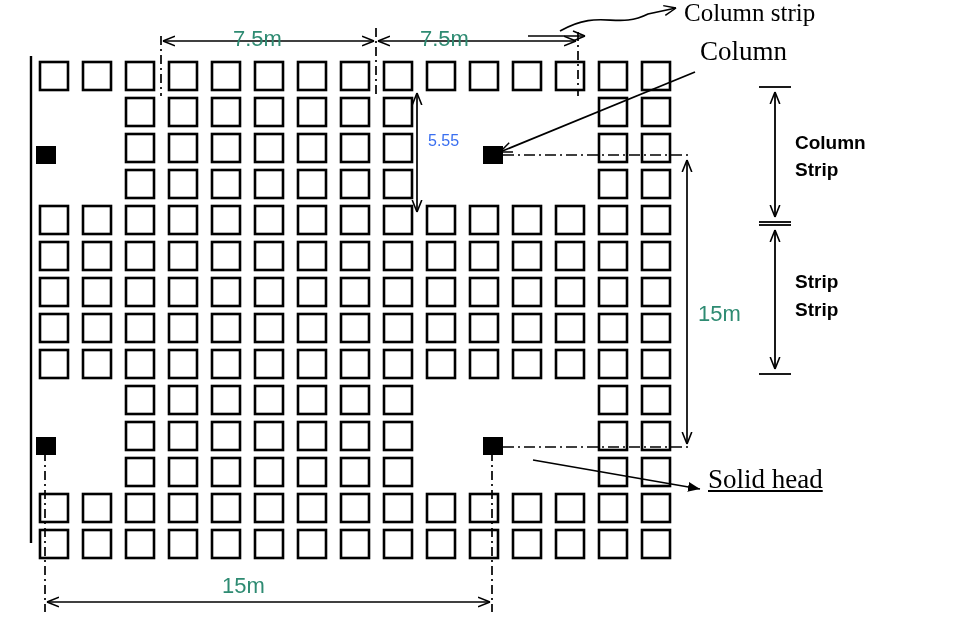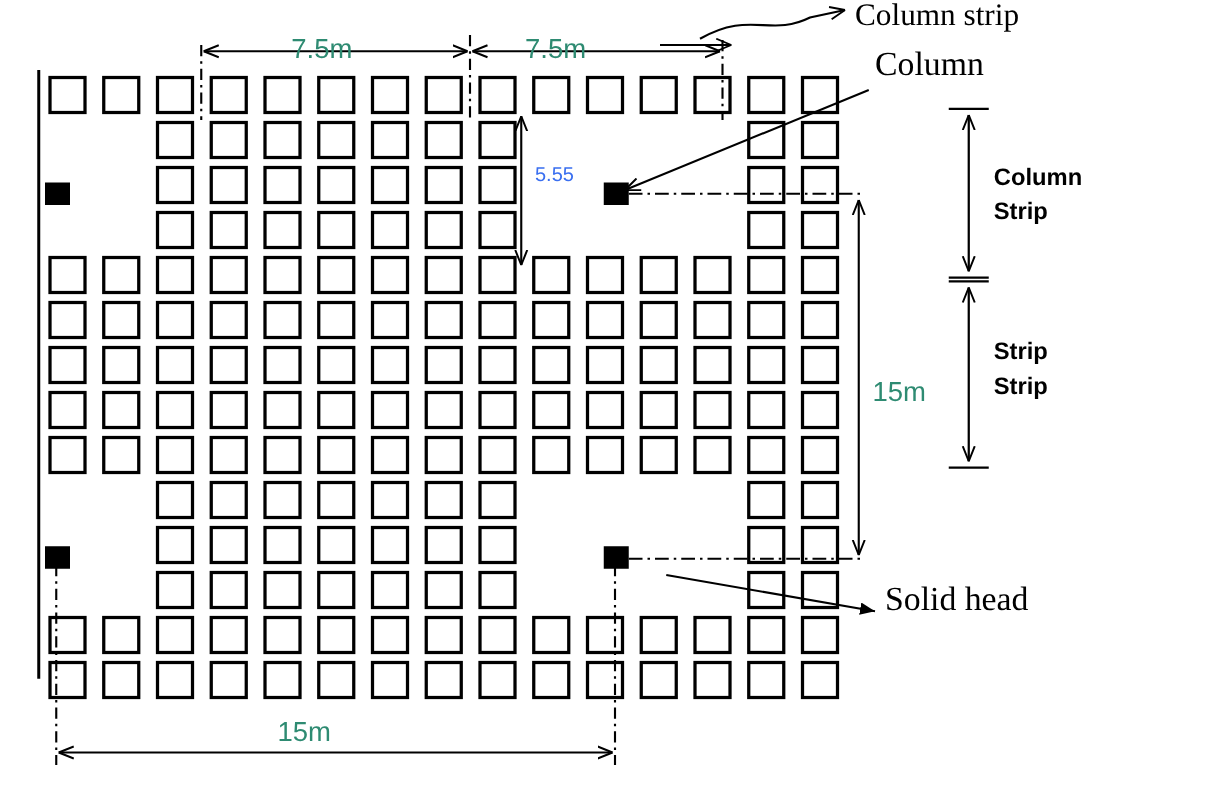--- a/index.html
+++ b/index.html
@@ -262,21 +262,21 @@
 
     <line x1="695" y1="72" x2="500" y2="152" stroke="#000" stroke-width="1.7" fill="none" marker-end="url(#arrOpenR)"></line>
 
     <line x1="533" y1="460" x2="700" y2="489" stroke="#000" stroke-width="1.7" fill="none" marker-end="url(#arrSolid)"></line>
   </svg>
 
   <div class="lbl lbl-serif" style="left:684px;top:0px;font-size:25px;color:#000;">Column strip</div>
 
   <div class="lbl lbl-serif" style="left:700px;top:38px;font-size:27px;color:#000;">Column</div>
 
-  <div class="lbl lbl-serif" style="left:708px;top:466px;font-size:27px;color:#000;">Solid head</div>
+  <div class="lbl lbl-serif" style="left:708px;top:466px;font-size:27px;color:#000;text-decoration:underline;">Solid head</div>
 
   <div class="lbl lbl-sans" style="left:795px;top:133px;font-size:19px;font-weight:bold;color:#000;">Column</div>
   <div class="lbl lbl-sans" style="left:795px;top:160px;font-size:19px;font-weight:bold;color:#000;">Strip</div>
 
   <div class="lbl lbl-sans" style="left:795px;top:272px;font-size:19px;font-weight:bold;color:#000;">Strip</div>
   <div class="lbl lbl-sans" style="left:795px;top:300px;font-size:19px;font-weight:bold;color:#000;">Strip</div>
 
   <div class="lbl lbl-sans" style="left:233px;top:28px;font-size:22px;color:#2e8b72;">7.5m</div>
 
   <div class="lbl lbl-sans" style="left:420px;top:28px;font-size:22px;color:#2e8b72;">7.5m</div>

